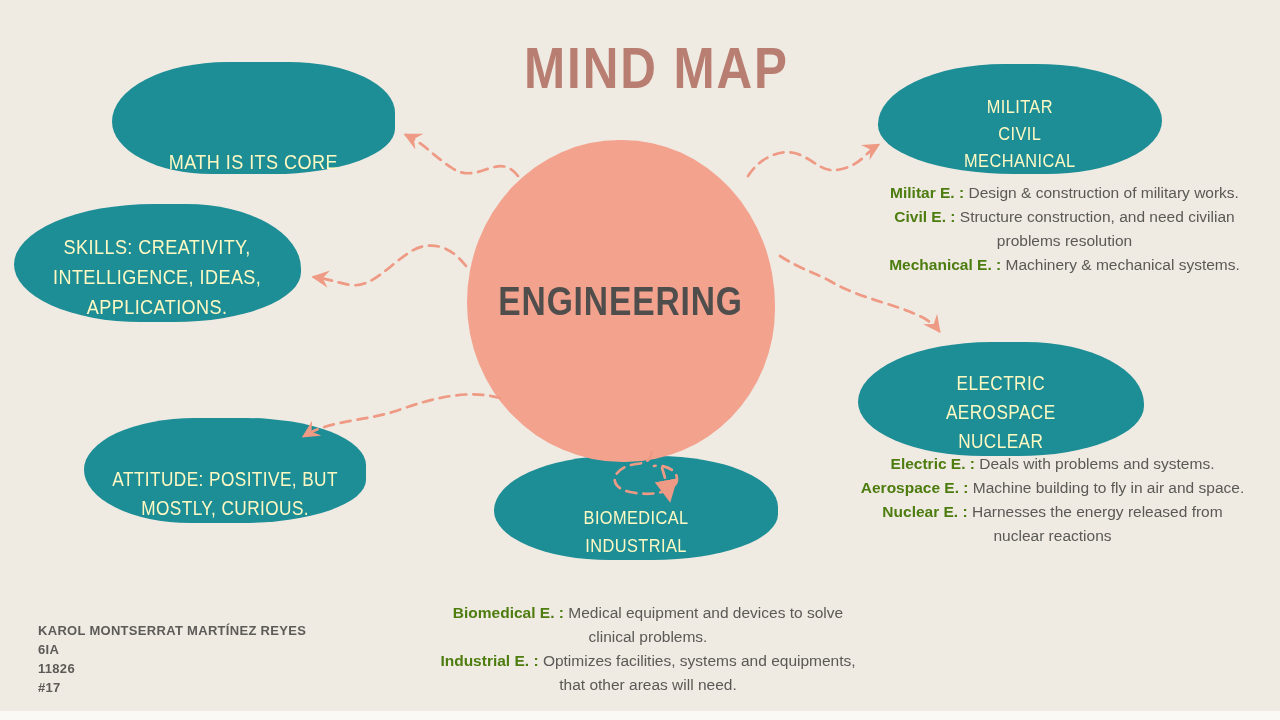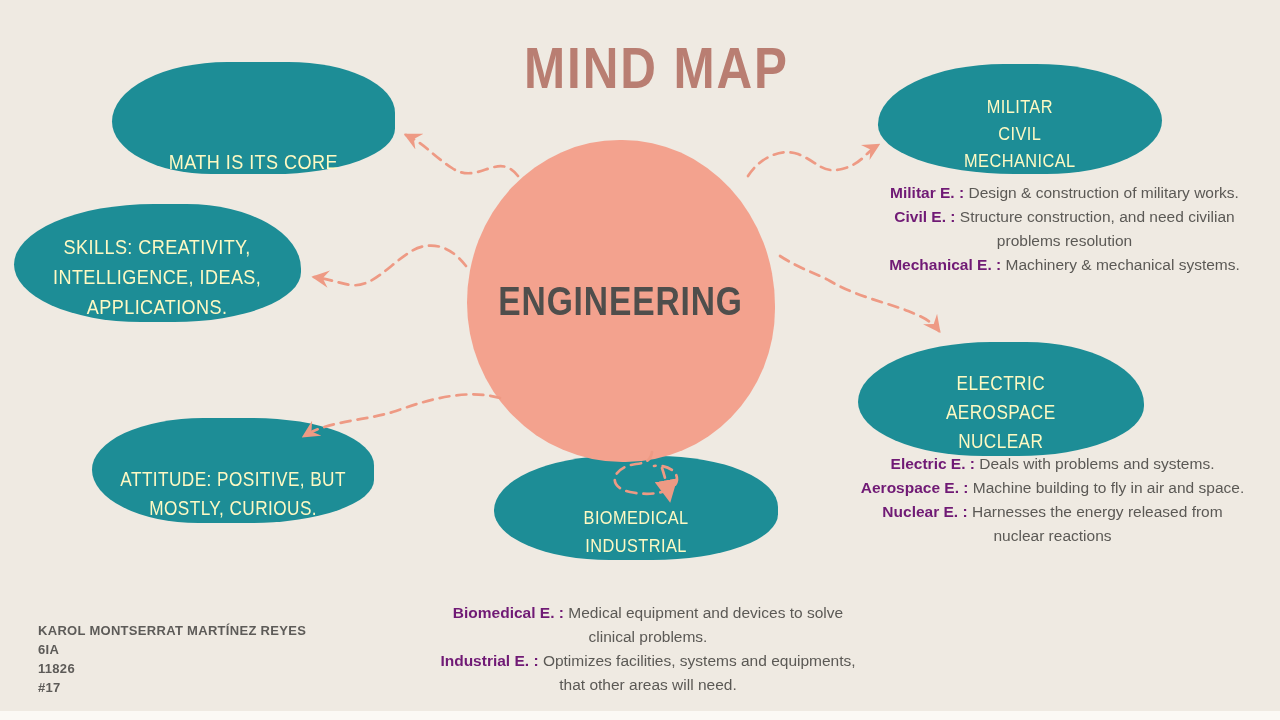--- a/index.html
+++ b/index.html
@@ -13,30 +13,30 @@
          display:flex;align-items:center;justify-content:center;}
   .center-blob .lbl{font-size:40px;font-weight:700;letter-spacing:1px;color:#4f4e4c;
          transform:scaleX(.84);white-space:nowrap;}
   .blob{position:absolute;background:#1d8d96;color:#fef9c3;display:flex;align-items:flex-end;
         justify-content:center;text-align:center;font-weight:400;}
   .blob .lbl{white-space:pre-line;transform:scaleX(.86);letter-spacing:.5px;}
   .b-math{left:112px;top:62px;width:283px;height:112px;font-size:21px;
           border-radius:52% 48% 55% 45% / 68% 58% 52% 60%;}
   .b-skills{left:14px;top:204px;width:287px;height:118px;font-size:21px;line-height:30px;
           border-radius:55% 45% 50% 50% / 58% 62% 48% 55%;}
-  .b-attitude{left:92px;top:418px;width:282px;height:105px;font-size:20px;line-height:29px;
+  .b-attitude{left:84px;top:418px;width:282px;height:105px;font-size:20px;line-height:29px;
           border-radius:48% 52% 54% 46% / 60% 55% 50% 62%;}
   .b-military{left:878px;top:64px;width:284px;height:110px;font-size:19px;line-height:27px;
           border-radius:50% 50% 46% 54% / 62% 58% 55% 50%;}
   .b-electric{left:858px;top:342px;width:286px;height:114px;font-size:20px;line-height:29px;
           border-radius:53% 47% 50% 50% / 60% 62% 50% 54%;}
   .b-biomedical{left:494px;top:456px;width:284px;height:104px;font-size:19px;line-height:28px;
           border-radius:50% 50% 52% 48% / 62% 58% 52% 56%;}
   .notes{position:absolute;text-align:center;font-size:15.5px;line-height:24px;color:#5b5955;}
-  .notes b{color:#701a75;}
+  .notes b{color:#4d7c0f;}
   .n-military{left:872px;top:181px;width:385px;}
   .n-electric{left:855px;top:452px;width:395px;}
   .n-biomedical{left:438px;top:601px;width:420px;}
   .credits{position:absolute;left:38px;top:621px;width:315px;
            font-size:13px;font-weight:700;line-height:19px;color:#5d5b58;letter-spacing:.3px;}
   .arrows{position:absolute;left:0;top:0;z-index:5;pointer-events:none;}
   .bottom-strip{position:absolute;left:0;bottom:0;width:1280px;height:9px;background:#fbf9f5;}
 </style>
 </head>
 <body>

